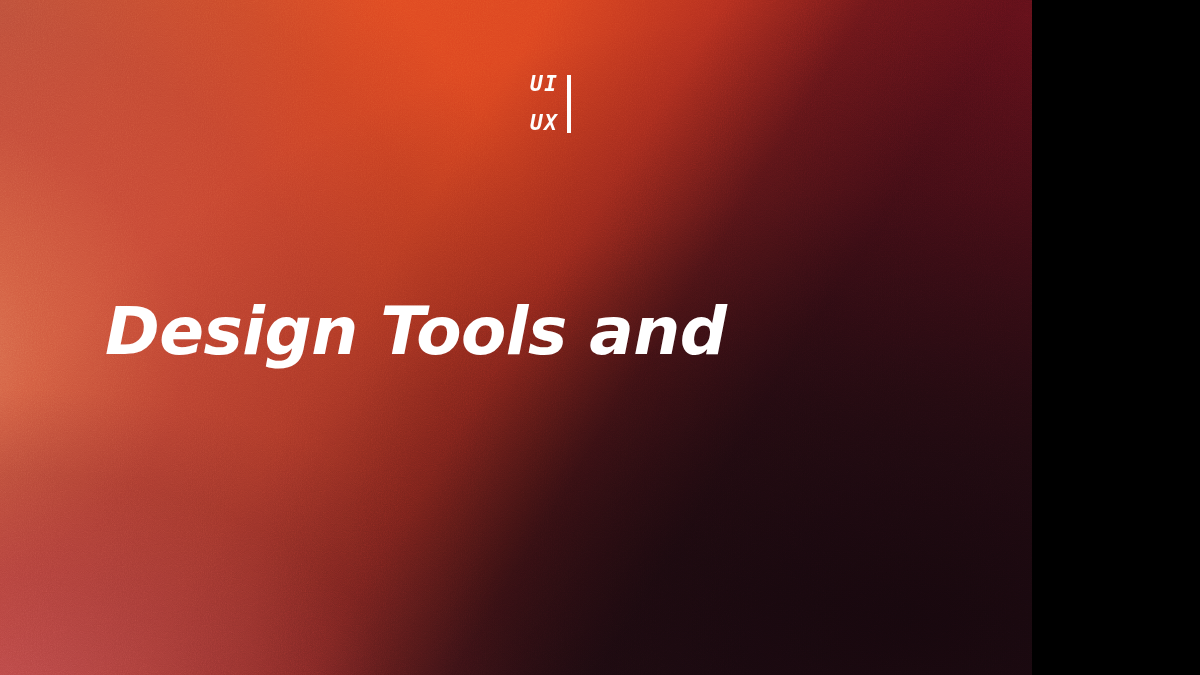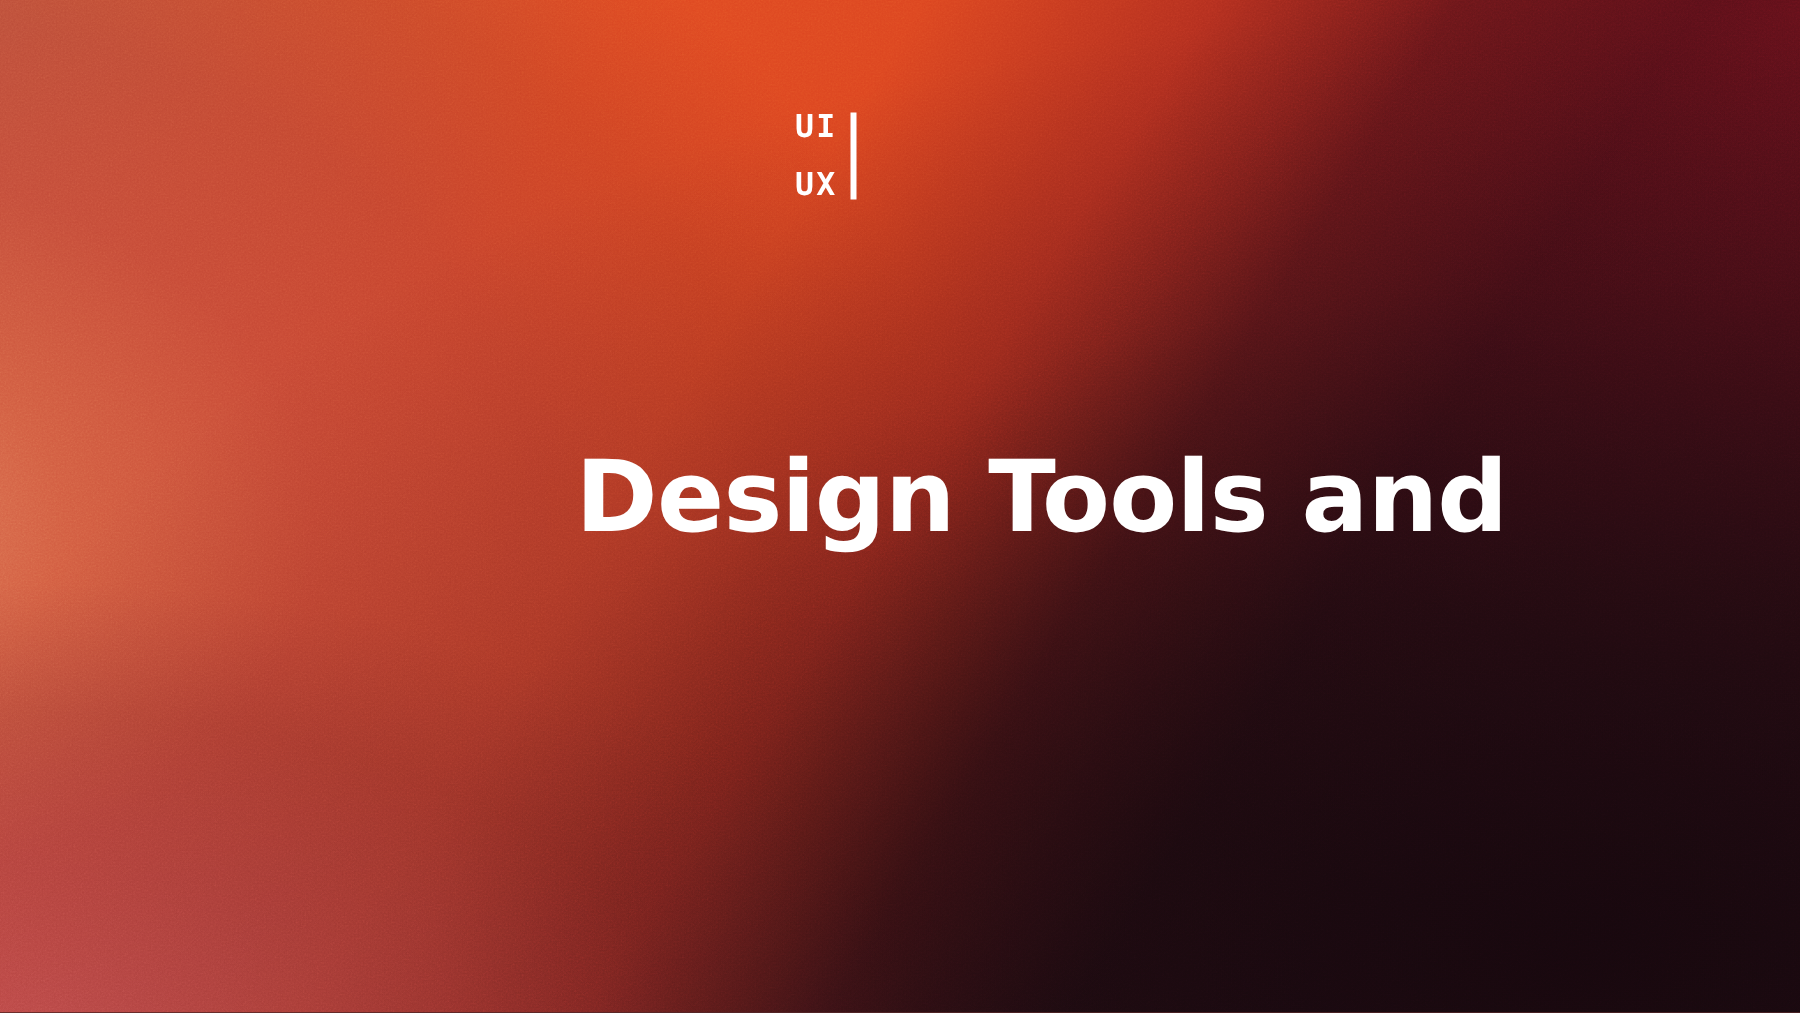--- a/index.html
+++ b/index.html
@@ -3,25 +3,26 @@
 <meta charset="utf-8">
 <style>
   html, body {
     margin: 0;
     padding: 0;
     background: #000;
   }
 
   #banner {
     position: relative;
-    width: 1200px;
+    width: 1032px;
     height: 675px;
     overflow: hidden;
     font-family: "Liberation Sans", sans-serif;
-    background-color: #ef4444;
+    background-color: #6d28d9;
+    font-style: italic;
   }
 
   
   .bg-layer {
     position: absolute;
     inset: 0;
     pointer-events: none;
   }
 
   
@@ -134,21 +135,21 @@
     left: 105px;
     top: 248px;
     width: 900px;
     color: #ffffff;
     font-family: "DejaVu Sans", sans-serif;
     font-weight: 700;
     font-size: 66px;
     line-height: 1.22;
     letter-spacing: -0.5px;
   }
-  #headline .hl-line { display: block; white-space: nowrap; text-align: right; }
+  #headline .hl-line { display: block; white-space: nowrap; }
 </style>
 </head>
 <body>
 
 <div id="banner">
 
   <div class="bg-layer" id="bg-base"></div>
   <div class="bg-layer" id="bg-maroon"></div>
   <div class="bg-layer" id="bg-orange"></div>
   <div class="bg-layer" id="bg-salmon"></div>

